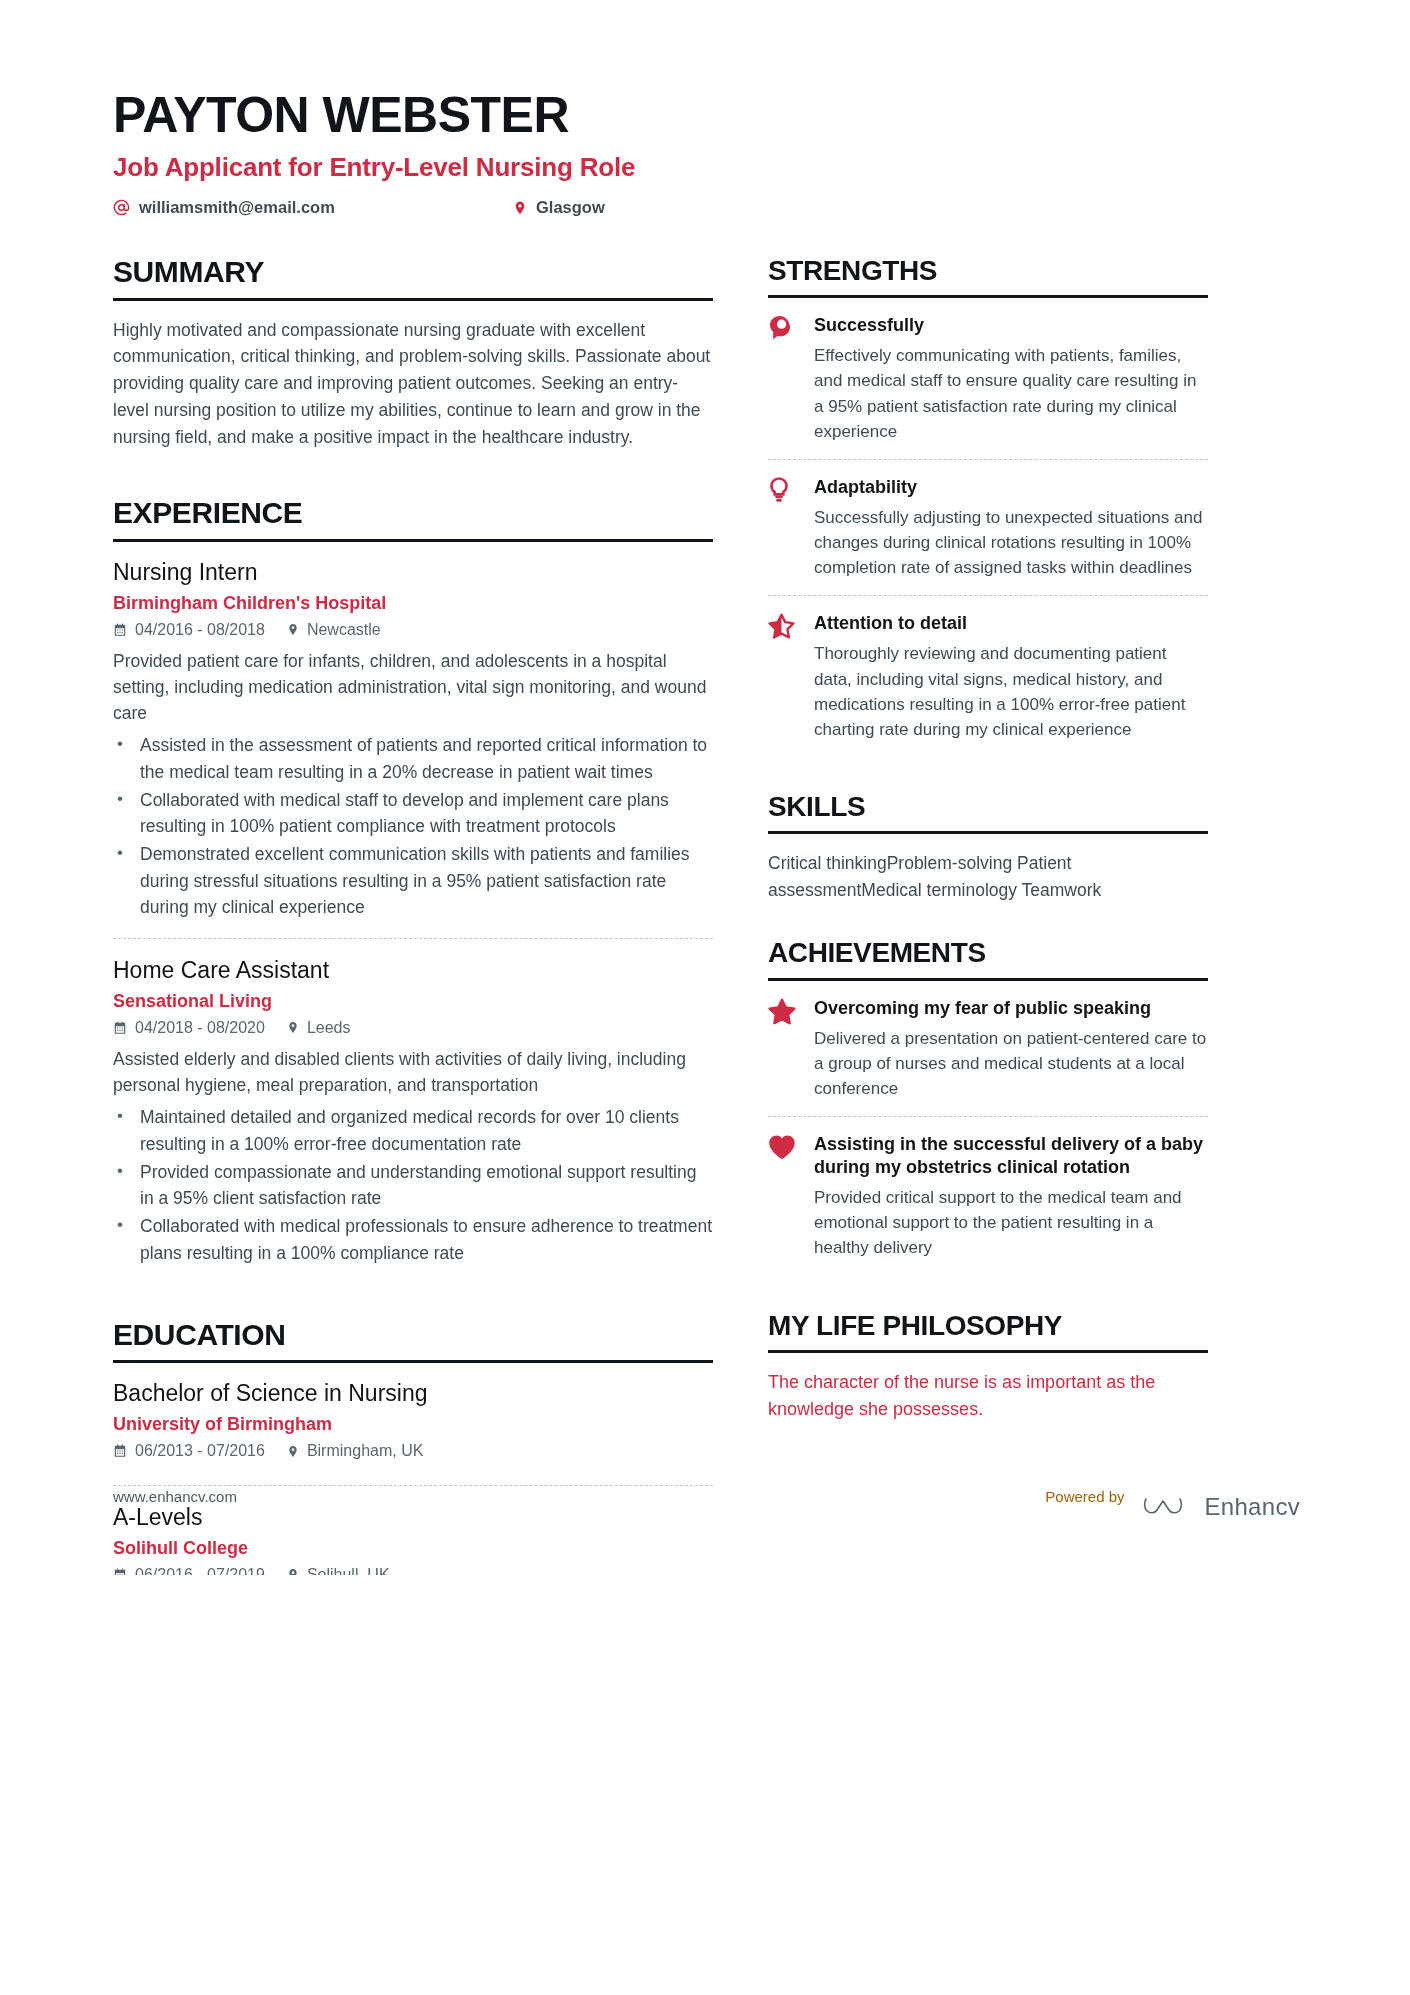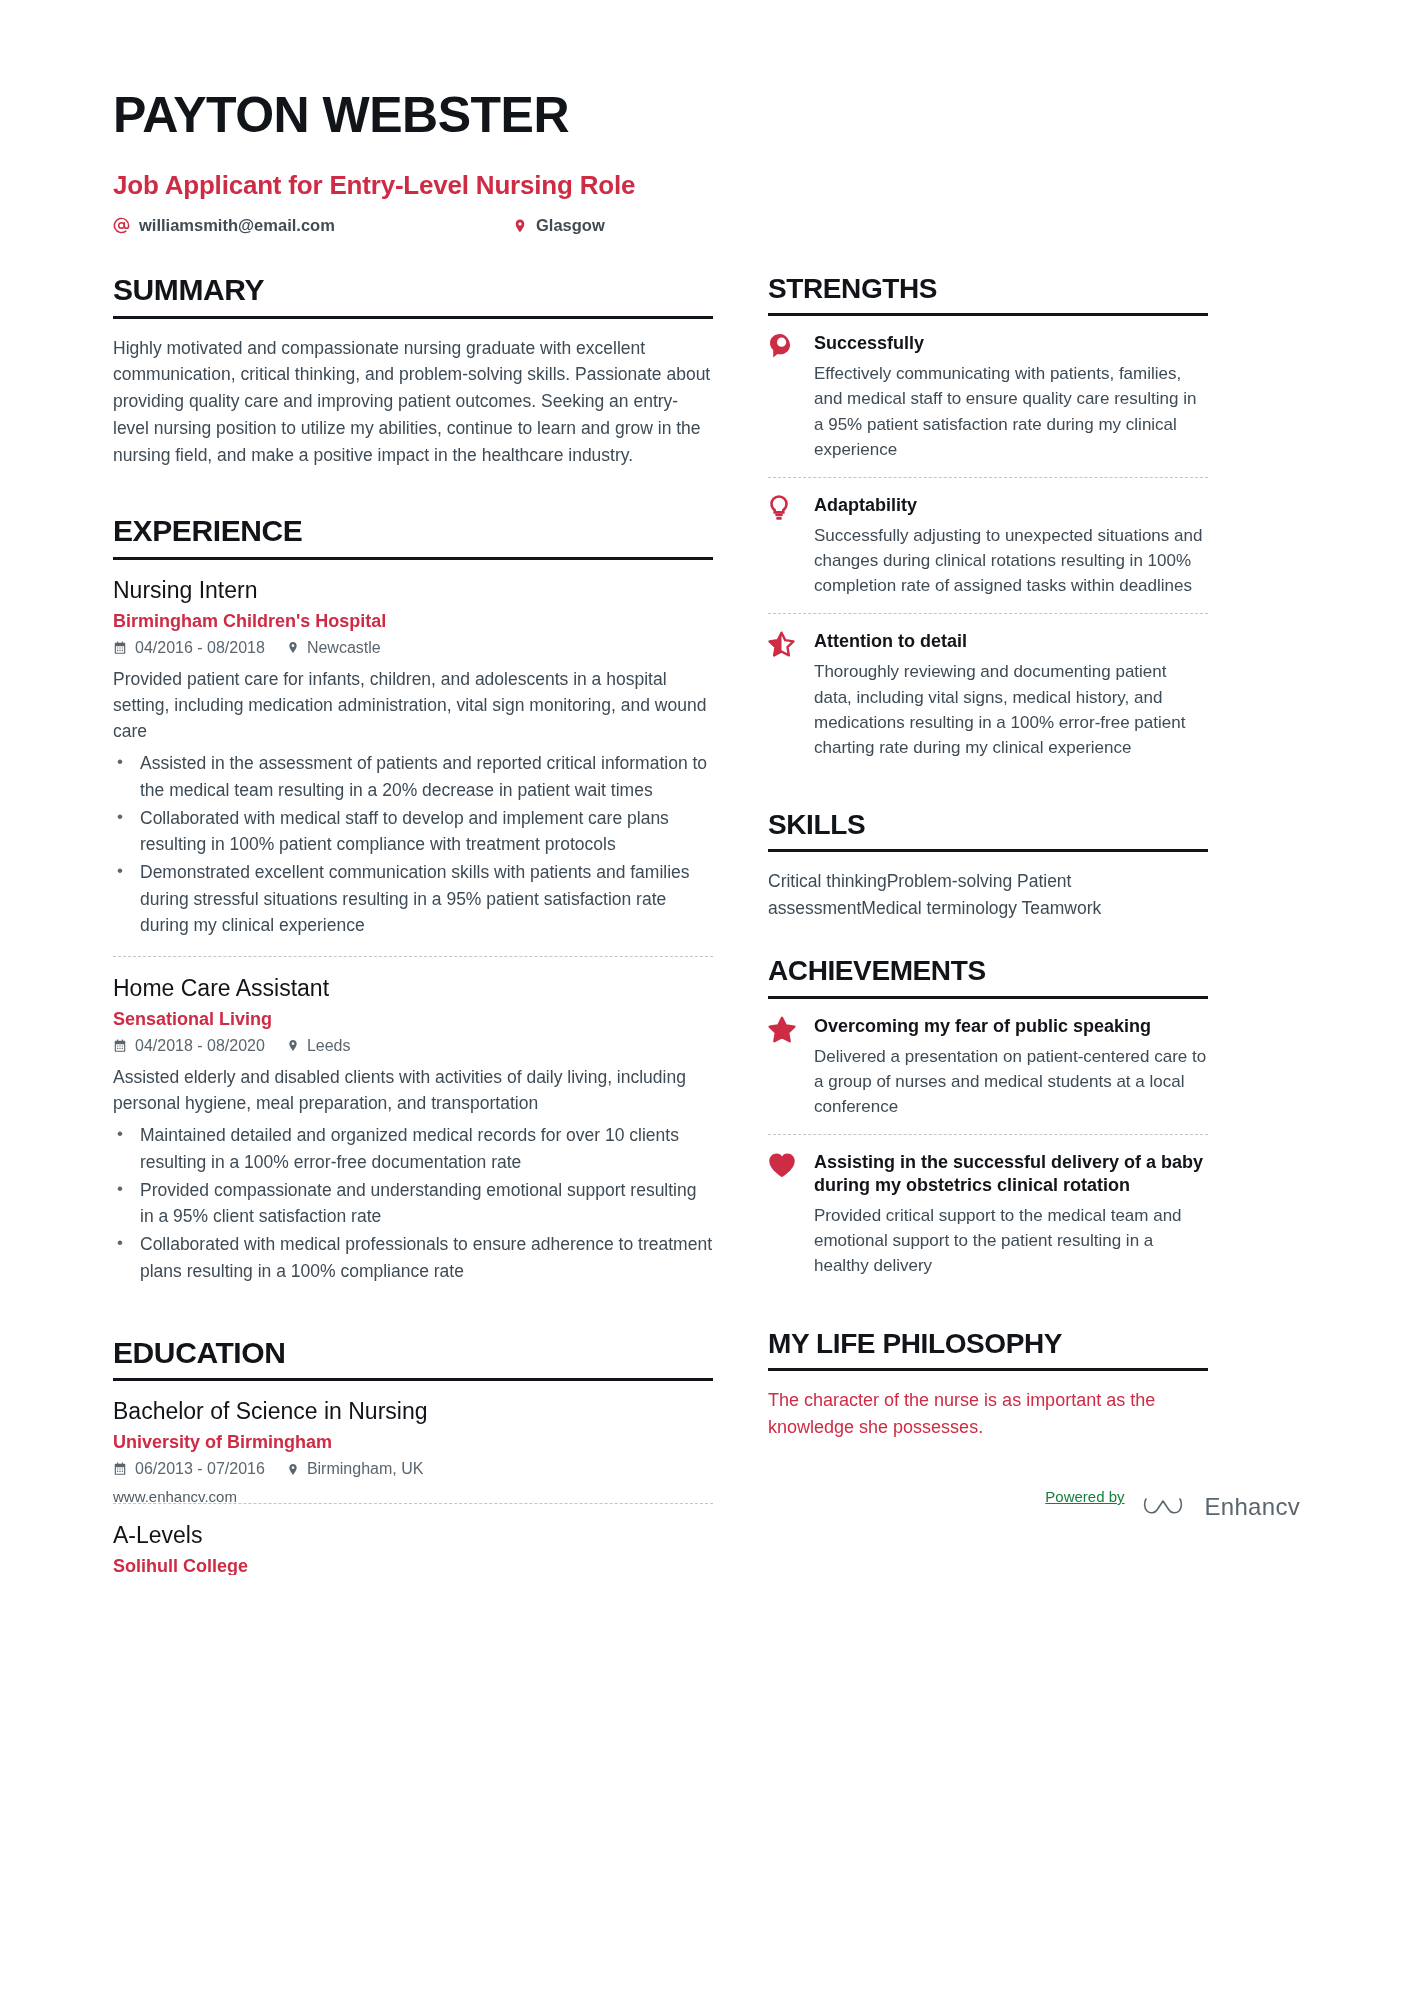--- a/index.html
+++ b/index.html
@@ -24,21 +24,21 @@
     font-size: 50px;
     font-weight: bold;
     letter-spacing: -0.5px;
     color: #111418;
     line-height: 1.08;
   }
   .job-title {
     font-size: 26px;
     font-weight: bold;
     color: #CE2B45;
-    margin-top: 28px;
+    margin-top: 10px;
     letter-spacing: -0.2px;
   }
   .contact-row {
     display: flex;
     align-items: flex-end;
     margin-top: 15px;
     gap: 0;
   }
   .contact-item {
     display: flex;
@@ -232,22 +232,21 @@
     font-size: 15px;
     color: #4E5B64;
   }
   .footer-right {
     display: flex;
     align-items: center;
     gap: 18px;
   }
   .powered {
     font-size: 15px;
-    color: #15803d;
-    text-decoration: underline;
+    color: #a16207;
   }
   .brand {
     display: flex;
     align-items: flex-start;
     gap: 22px;
     margin-top: 23px;
   }
   .brand-name {
     font-size: 24px;
     color: #5A666F;

